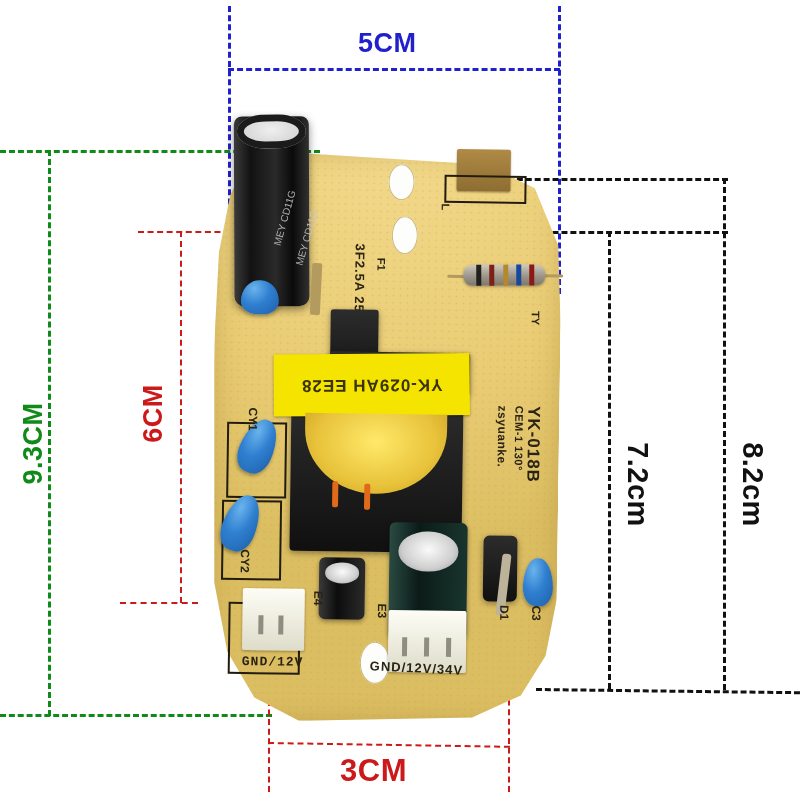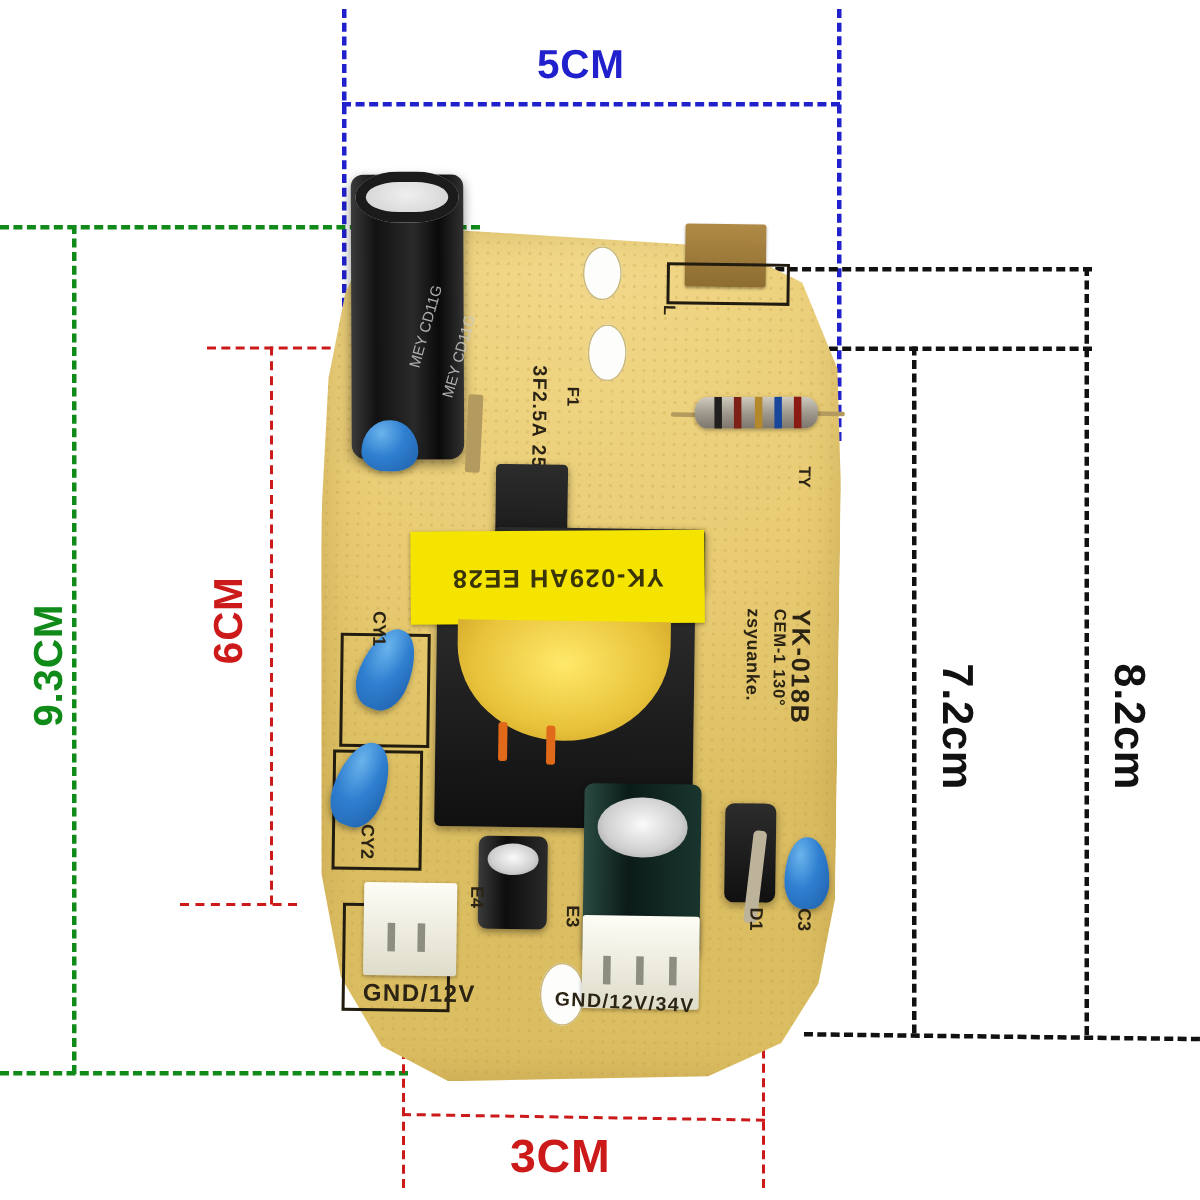--- a/index.html
+++ b/index.html
@@ -205,21 +205,21 @@
                 border-radius:3px;transform:rotate(6deg);"></div>
     <div class="comp blue" style="left:312px;top:404px;width:30px;height:48px;"></div>
     <div class="silk" style="left:286px;top:452px;font-size:12px;transform:rotate(90deg);">D1</div>
     <div class="silk" style="left:318px;top:452px;font-size:12px;transform:rotate(90deg);">C3</div>
 
     <div class="outline" style="left:18px;top:452px;width:68px;height:68px;"></div>
     <div class="conn" style="left:32px;top:438px;width:62px;height:62px;">
       <i style="left:16px;"></i>
       <i style="left:36px;"></i>
     </div>
-    <div class="silk" style="left:32px;top:504px;font-size:16px;letter-spacing:1px;">GND/12V</div>
+    <div class="silk" style="left:32px;top:504px;font-size:13px;letter-spacing:1px;font-family:Liberation Mono, monospace;">GND/12V</div>
     <div class="silk" style="left:100px;top:440px;font-size:12px;transform:rotate(90deg);">E4</div>
 
     <div class="conn" style="left:178px;top:458px;width:78px;height:62px;">
       <i style="left:14px;"></i>
       <i style="left:36px;"></i>
       <i style="left:58px;"></i>
     </div>
     <div class="silk" style="left:160px;top:508px;font-size:13px;letter-spacing:1px;
                 transform:rotate(2deg);">GND/12V/34V</div>
     <div class="silk" style="left:164px;top:452px;font-size:12px;transform:rotate(90deg);">E3</div>

